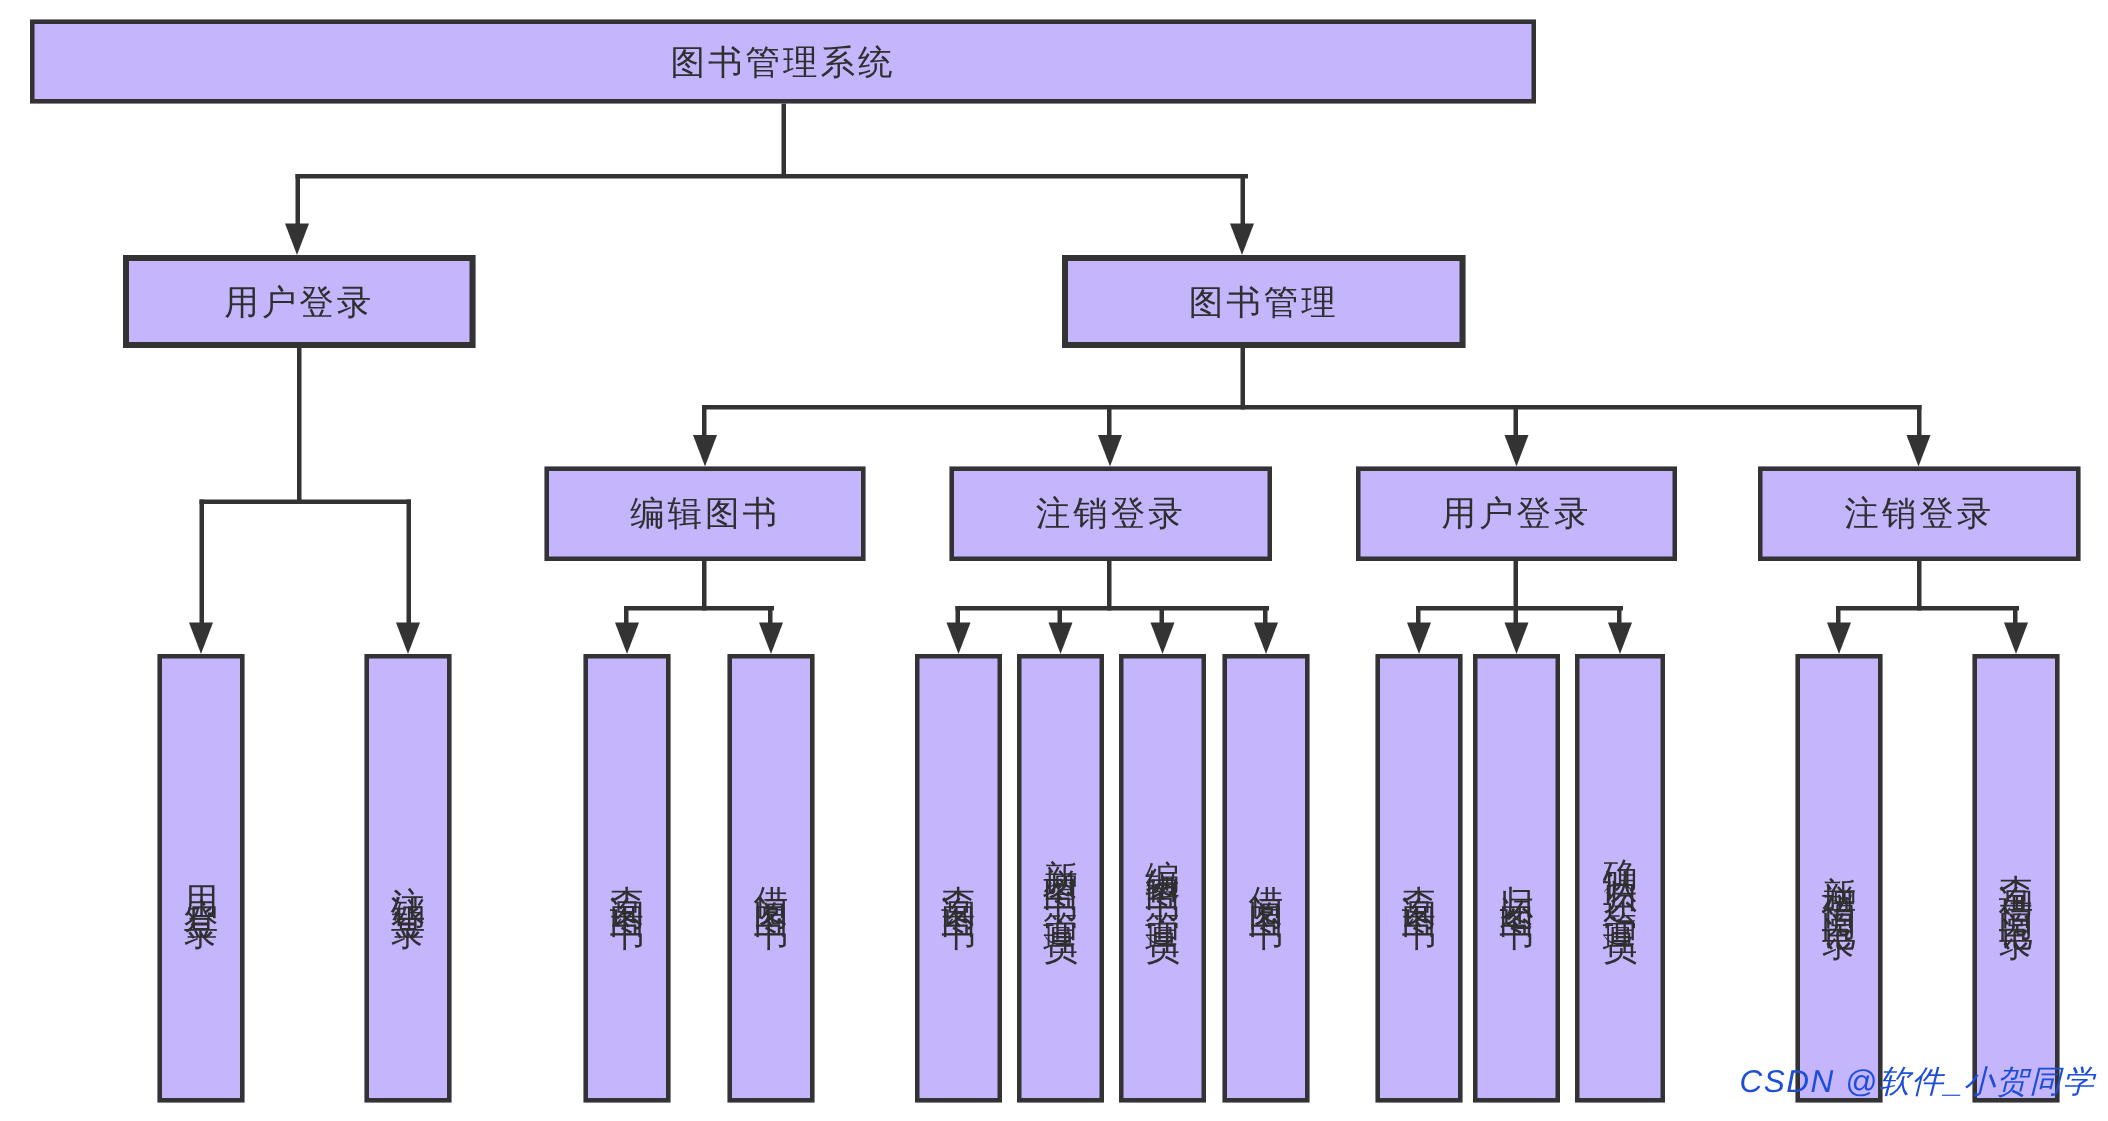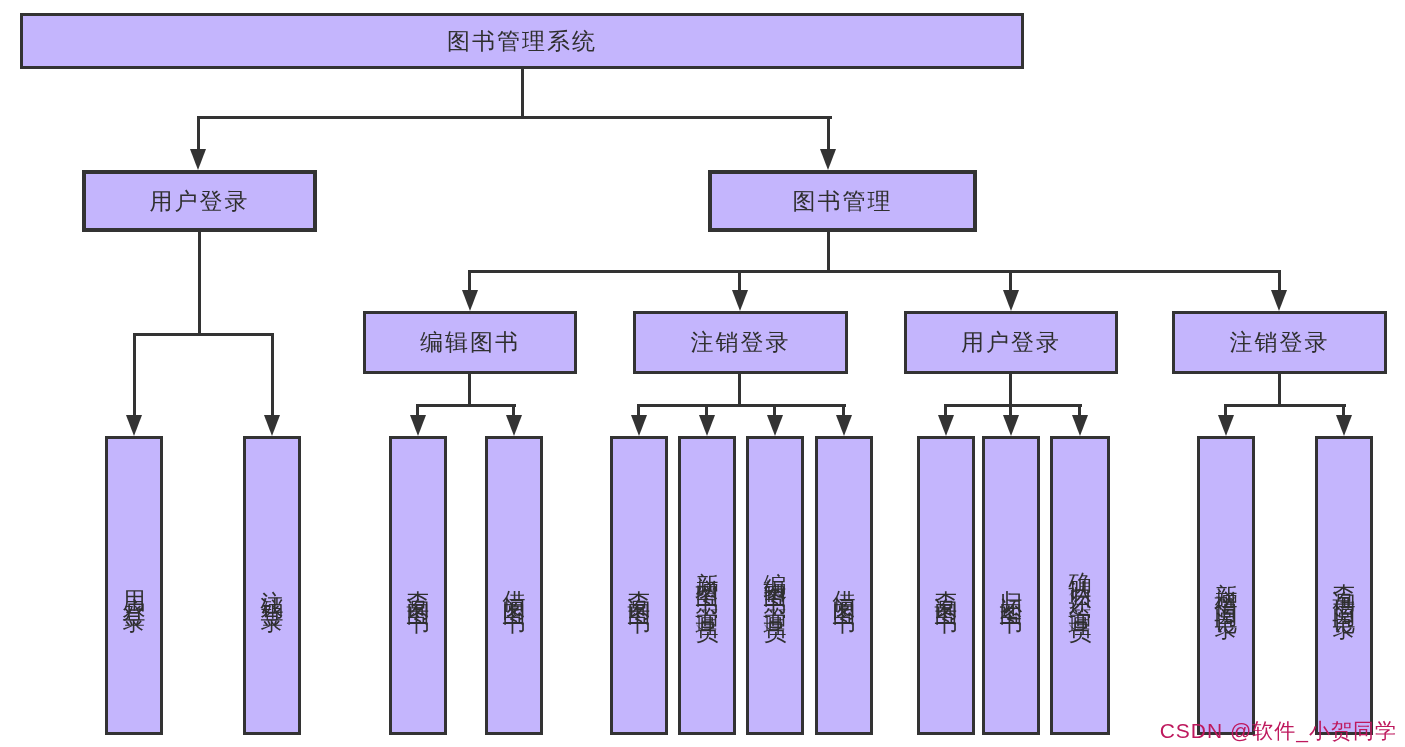--- a/index.html
+++ b/index.html
@@ -19,22 +19,22 @@
   }
   .h,.v{position:absolute;background:#333333;}
   .h{height:3px;}
   .v{width:3px;}
   .arrow{
     position:absolute;width:0;height:0;
     border-left:8px solid transparent;border-right:8px solid transparent;
     border-top:21px solid #333333;
   }
   .watermark{
-    position:absolute;right:8px;bottom:2px;
-    color:#be185d;font-size:21px;letter-spacing:1px;white-space:nowrap;z-index:5;
+    position:absolute;right:8px;bottom:12px;
+    color:#1d4ed8;font-size:21px;letter-spacing:1px;white-space:nowrap;z-index:5;font-style:italic;
   }
 </style>
 </head>
 <body>
 
 <div class="canvas">
 
   <div class="v" style="left:521px;top:69px;height:48px;"></div>
   <div class="h" style="left:197px;top:116px;width:635px;"></div>
   <div class="v" style="left:197px;top:116px;height:35px;"></div>

